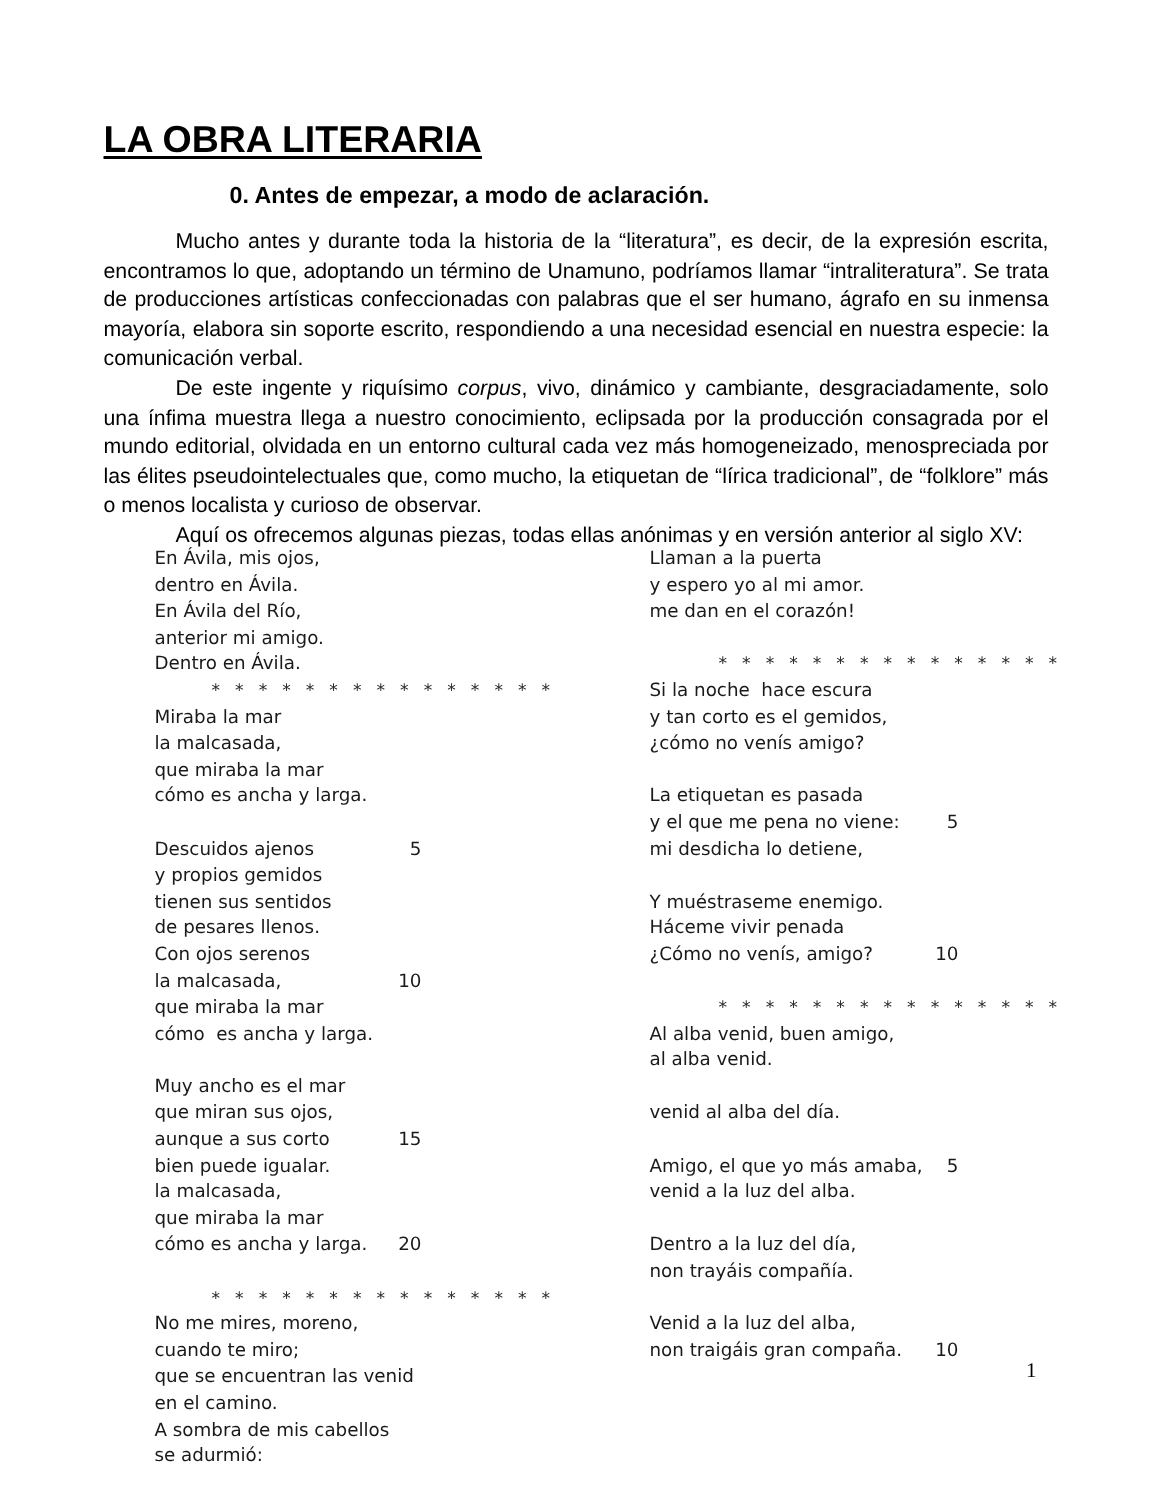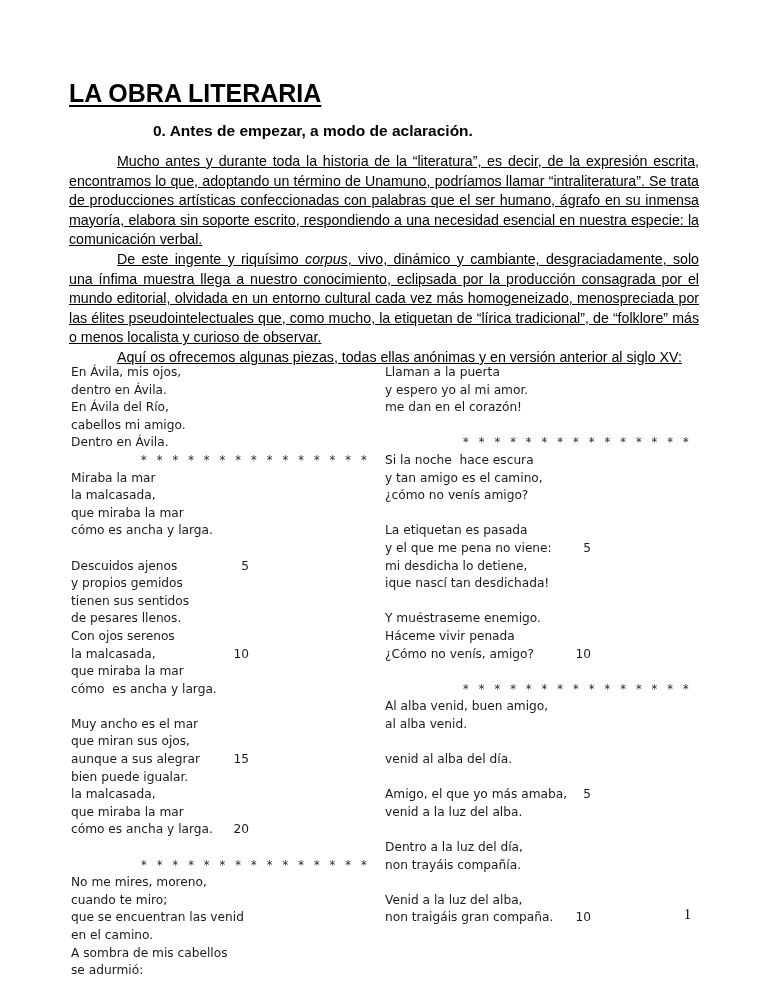--- a/index.html
+++ b/index.html
@@ -50,21 +50,20 @@
   
   .prose {
     position: absolute;
     left: 69px;
     top: 152px;
     width: 630px;
     font-size: 14.2px;
     line-height: 19.6px;
     text-align: justify;
     text-justify: inter-word;
-    text-decoration: underline;
   }
   .prose p {
     margin: 0;
     text-indent: 48px;
   }
   .prose em { font-style: italic; }
 
   
   .poem-area {
     position: absolute;
@@ -76,24 +75,25 @@
   .poem-col {
     position: absolute;
     top: 0;
     width: 300px;
     font-family: "DejaVu Sans", sans-serif;
     font-size: 12.2px;
     line-height: 17.6px;
     color: #1a1a1a;
   }
   .col-left  { left: 2px; }
-  .col-right { left: 316px; }
+  .col-right { left: 332px; }
 
   .stanza {
     position: relative;
+    margin-left: 32px;
   }
   .vline {
     position: relative;
     white-space: pre;
     height: 17.6px;
   }
   .vline .num {
     position: absolute;
     text-align: right;
     font-family: "DejaVu Sans", sans-serif;
@@ -137,21 +137,21 @@
     <p>De este ingente y riquísimo <em>corpus</em>, vivo, dinámico y cambiante, desgraciadamente, solo una ínfima  muestra llega a nuestro conocimiento, eclipsada por la producción consagrada por el mundo editorial, olvidada en un entorno cultural cada vez más homogeneizado, menospreciada por las élites pseudointelectuales que, como mucho, la etiquetan de “lírica tradicional”, de “folklore” más o menos localista y curioso de observar.</p>
     <p>Aquí os ofrecemos algunas piezas, todas ellas anónimas y en versión anterior al siglo XV:</p>
   </div>
 
   <div class="poem-area">
     <div class="poem-col col-left" id="col-left">
         <div class="stanza">
           <div class="vline"><span>En Ávila, mis ojos,</span></div>
           <div class="vline"><span>dentro en Ávila.</span></div>
           <div class="vline"><span>En Ávila del Río,</span></div>
-          <div class="vline"><span>cabellos mi amigo.</span></div>
+          <div class="vline"><span>anterior mi amigo.</span></div>
           <div class="vline"><span>Dentro en Ávila.</span></div>
         </div>
         <div class="stars stars-left">* * * * * * * * * * * * * * *</div>
         <div class="stanza">
           <div class="vline"><span>Miraba la mar</span></div>
           <div class="vline"><span>la malcasada,</span></div>
           <div class="vline"><span>que miraba la mar</span></div>
           <div class="vline"><span>cómo es ancha y larga.</span></div>
         </div>
         <div class="gap"></div>
@@ -162,21 +162,21 @@
           <div class="vline"><span>de pesares llenos.</span></div>
           <div class="vline"><span>Con ojos serenos</span></div>
           <div class="vline"><span>la malcasada,</span><span class="num">10</span></div>
           <div class="vline"><span>que miraba la mar</span></div>
           <div class="vline"><span>cómo  es ancha y larga.</span></div>
         </div>
         <div class="gap"></div>
         <div class="stanza">
           <div class="vline"><span>Muy ancho es el mar</span></div>
           <div class="vline"><span>que miran sus ojos,</span></div>
-          <div class="vline"><span>aunque a sus alegrar</span><span class="num">15</span></div>
+          <div class="vline"><span>aunque a sus corto</span><span class="num">15</span></div>
           <div class="vline"><span>bien puede igualar.</span></div>
           <div class="vline"><span>la malcasada,</span></div>
           <div class="vline"><span>que miraba la mar</span></div>
           <div class="vline"><span>cómo es ancha y larga.</span><span class="num">20</span></div>
         </div>
         <div class="gap"></div>
         <div class="stars stars-left">* * * * * * * * * * * * * * *</div>
         <div class="stanza">
           <div class="vline"><span>No me mires, moreno,</span></div>
           <div class="vline"><span>cuando te miro;</span></div>
@@ -189,29 +189,28 @@
     <div class="poem-col col-right" id="col-right">
         <div class="stanza">
           <div class="vline"><span>Llaman a la puerta</span></div>
           <div class="vline"><span>y espero yo al mi amor.</span></div>
           <div class="vline"><span>me dan en el corazón!</span></div>
         </div>
         <div class="gap"></div>
         <div class="stars stars-right">* * * * * * * * * * * * * * *</div>
         <div class="stanza">
           <div class="vline"><span>Si la noche  hace escura</span></div>
-          <div class="vline"><span>y tan amigo es el camino,</span></div>
+          <div class="vline"><span>y tan corto es el gemidos,</span></div>
           <div class="vline"><span>¿cómo no venís amigo?</span></div>
         </div>
         <div class="gap"></div>
         <div class="stanza">
           <div class="vline"><span>La etiquetan es pasada</span></div>
           <div class="vline"><span>y el que me pena no viene:</span><span class="num">5</span></div>
           <div class="vline"><span>mi desdicha lo detiene,</span></div>
-          <div class="vline"><span>ique nascí tan desdichada!</span></div>
         </div>
         <div class="gap"></div>
         <div class="stanza">
           <div class="vline"><span>Y muéstraseme enemigo.</span></div>
           <div class="vline"><span>Háceme vivir penada</span></div>
           <div class="vline"><span>¿Cómo no venís, amigo?</span><span class="num">10</span></div>
         </div>
         <div class="gap"></div>
         <div class="stars stars-right">* * * * * * * * * * * * * * *</div>
         <div class="stanza">

